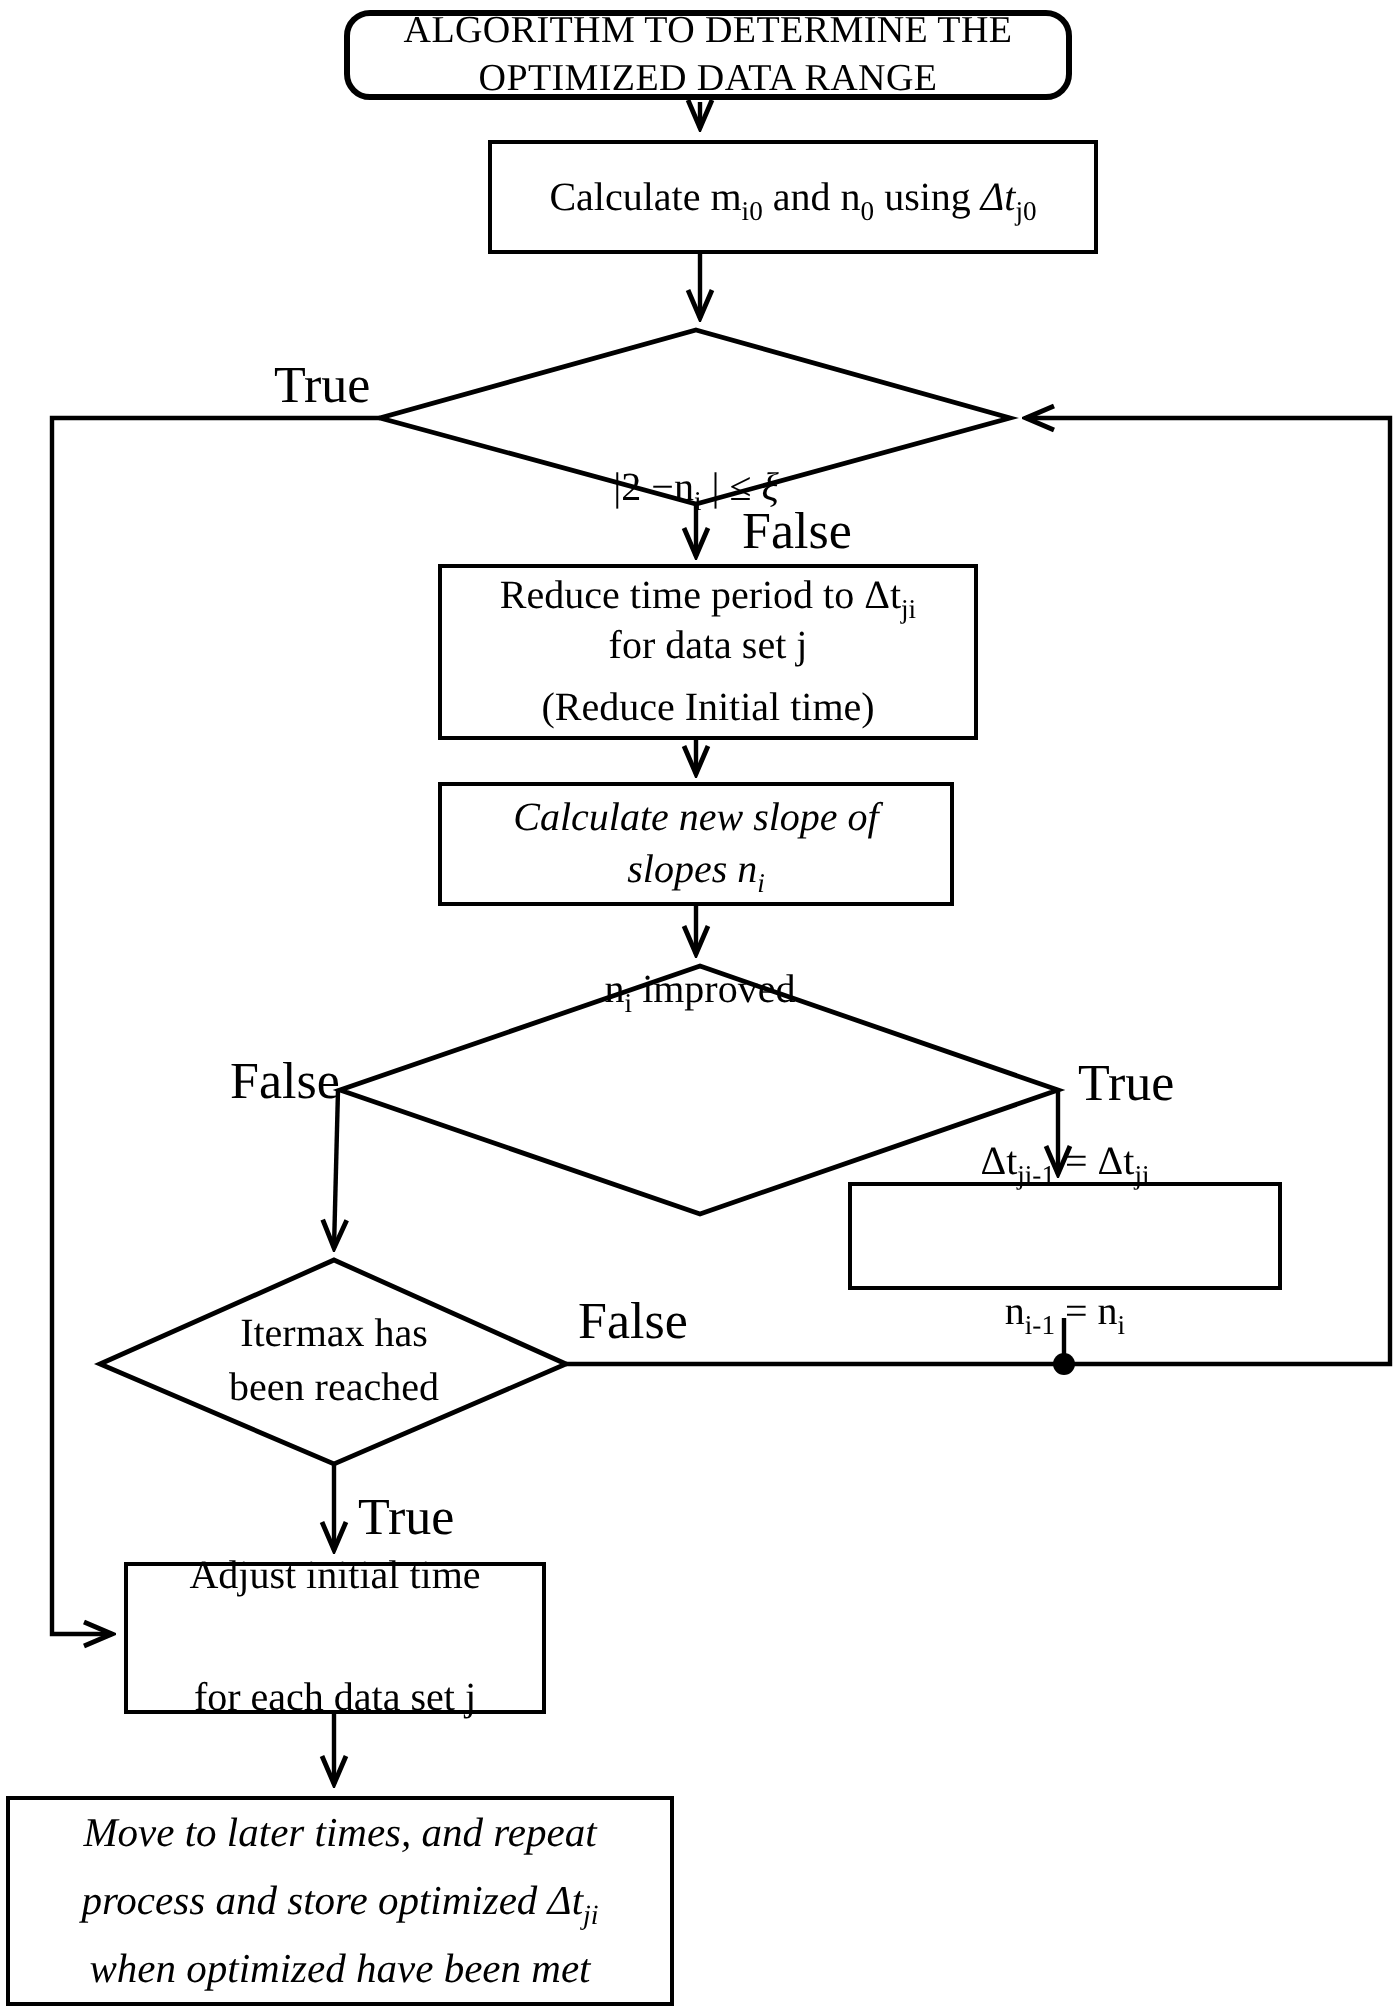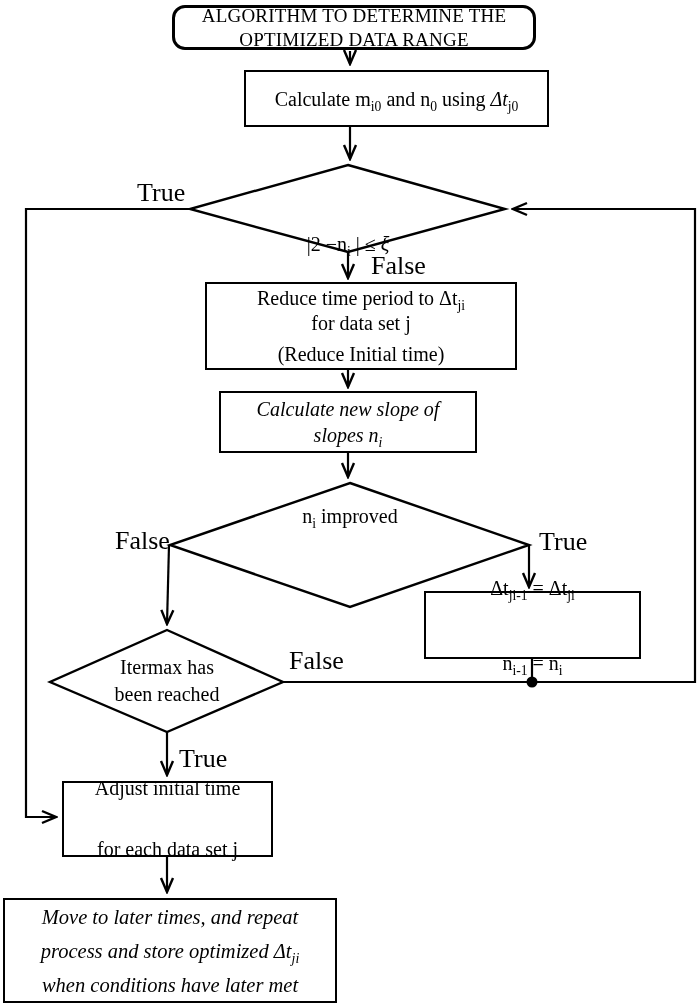--- a/index.html
+++ b/index.html
@@ -79,54 +79,54 @@
     <div>ALGORITHM TO DETERMINE THE</div>
     <div>OPTIMIZED DATA RANGE</div>
   </div>
 
   <div class="node" style="left:200px; top:70px; width:305px; height:57px;margin-left:44px;">
     <div>Calculate m<sub>i0</sub> and n<sub>0</sub> using <i>Δt</i><sub>j0</sub></div>
   </div>
 
   <div class="dtext" style="left:248px; top:194px; width:200px;margin-top:36px;">|2 −n<sub>i</sub> | ≤ <i>ξ</i></div>
 
-  <div class="node" style="left:205px; top:282px; width:312px; height:88px; line-height:25px;">
+  <div class="node" style="left:219px; top:282px; width:270px; height:88px; line-height:25px;">
     <div>Reduce time period to Δt<sub>ji</sub></div>
     <div>for data set j</div>
     <div class="gap-top">(Reduce Initial time)</div>
   </div>
 
   <div class="node" style="left:219px; top:391px; width:258px; height:62px;font-style:italic;">
     <div>Calculate new slope of</div>
     <div>slopes n<sub>i</sub></div>
   </div>
 
-  <div class="dtext" style="left:230px; top:502px; width:240px;">
+  <div class="dtext" style="left:230px; top:481px; width:240px;">
     <div>n<sub>i</sub> improved</div>
   </div>
 
-  <div class="node" style="left:424px; top:591px; width:217px; height:68px; line-height:28px;gap:47px;">
+  <div class="node" style="left:424px; top:591px; width:217px; height:54px; line-height:28px;gap:47px;">
     <div>Δt<sub>ji-1</sub> = Δt<sub>ji</sub></div>
     <div>n<sub>i-1</sub> = n<sub>i</sub></div>
   </div>
 
   <div class="dtext" style="left:92px; top:654px; width:150px; line-height:27px;">
     <div>Itermax has</div>
     <div>been reached</div>
   </div>
 
   <div class="node" style="left:62px; top:781px; width:211px; height:76px; line-height:29px;gap:32px;">
     <div>Adjust initial time</div>
     <div>for each data set j</div>
   </div>
 
   <div class="node" style="left:3px; top:898px; width:334px; height:105px; line-height:34px; font-size:20.5px;font-style:italic;">
     <div>Move to later times, and repeat</div>
     <div>process and store optimized Δt<sub>ji</sub></div>
-    <div>when conditions have later met</div>
+    <div>when optimized have been met</div>
   </div>
 
   <div class="elabel" style="left:137px; top:182px;">True</div>
   <div class="elabel" style="left:371px; top:255px;">False</div>
   <div class="elabel" style="left:115px; top:530px;">False</div>
   <div class="elabel" style="left:539px; top:531px;">True</div>
   <div class="elabel" style="left:289px; top:650px;">False</div>
   <div class="elabel" style="left:179px; top:748px;">True</div>
 
 </div>

